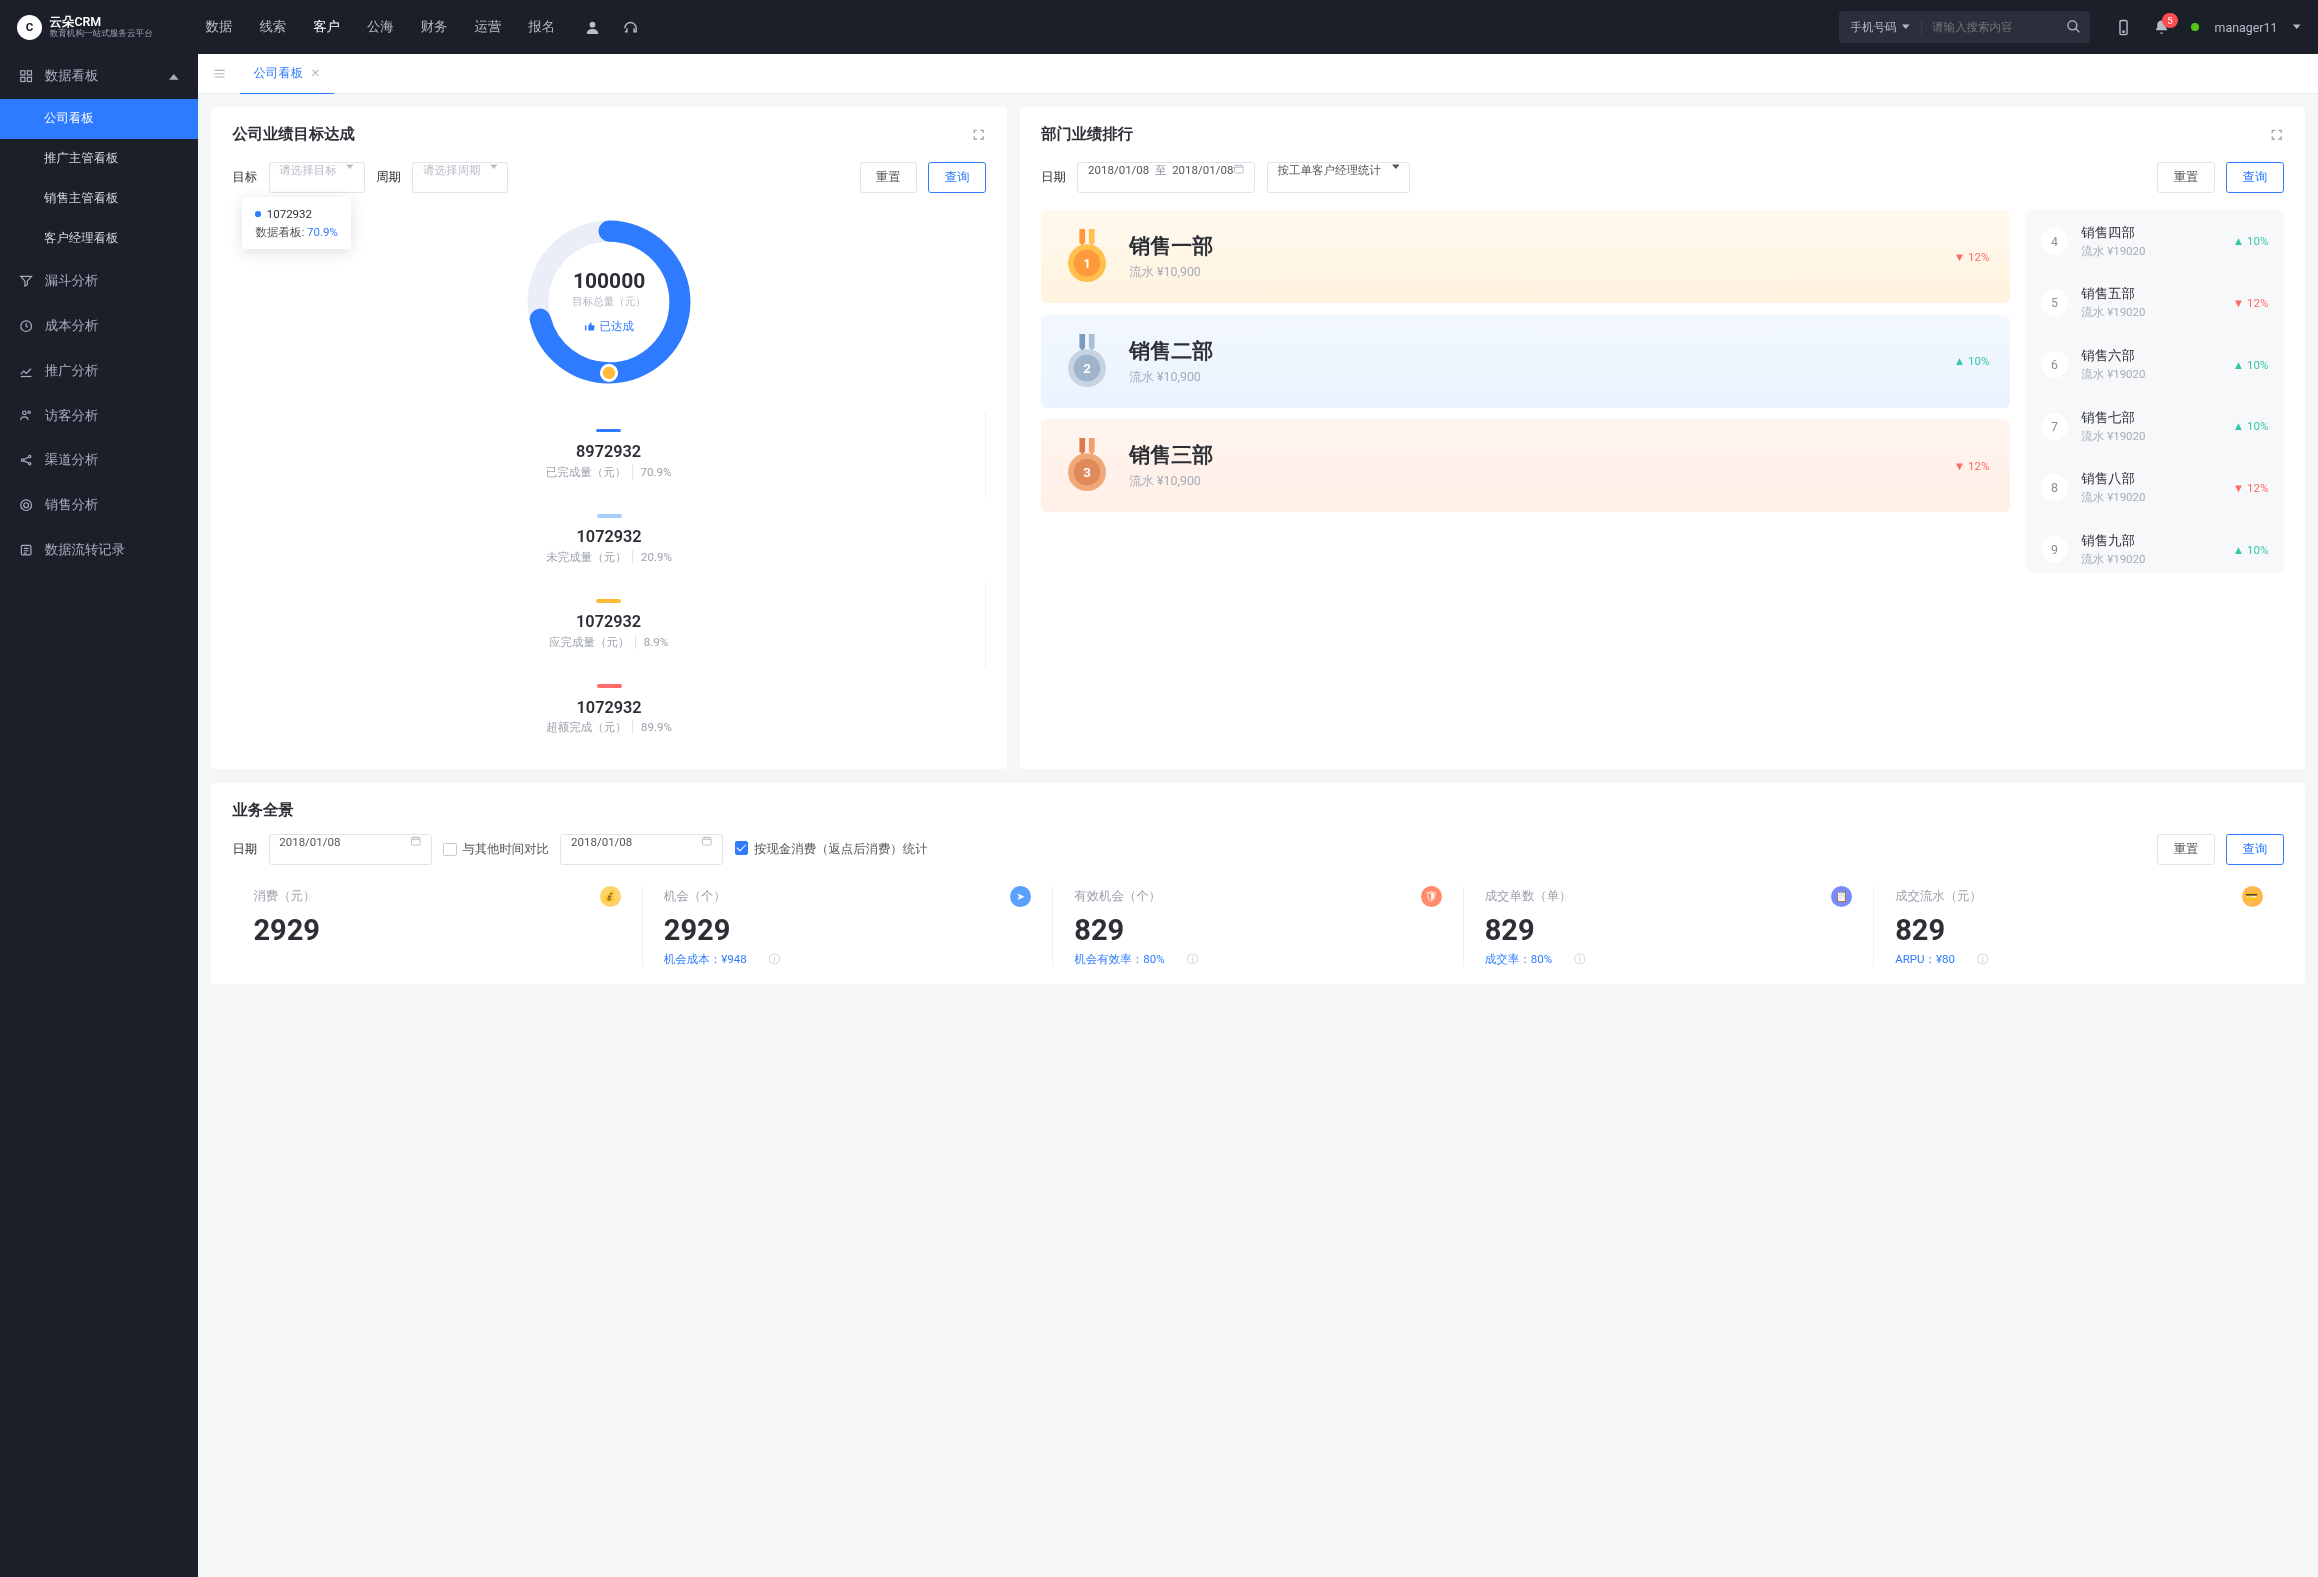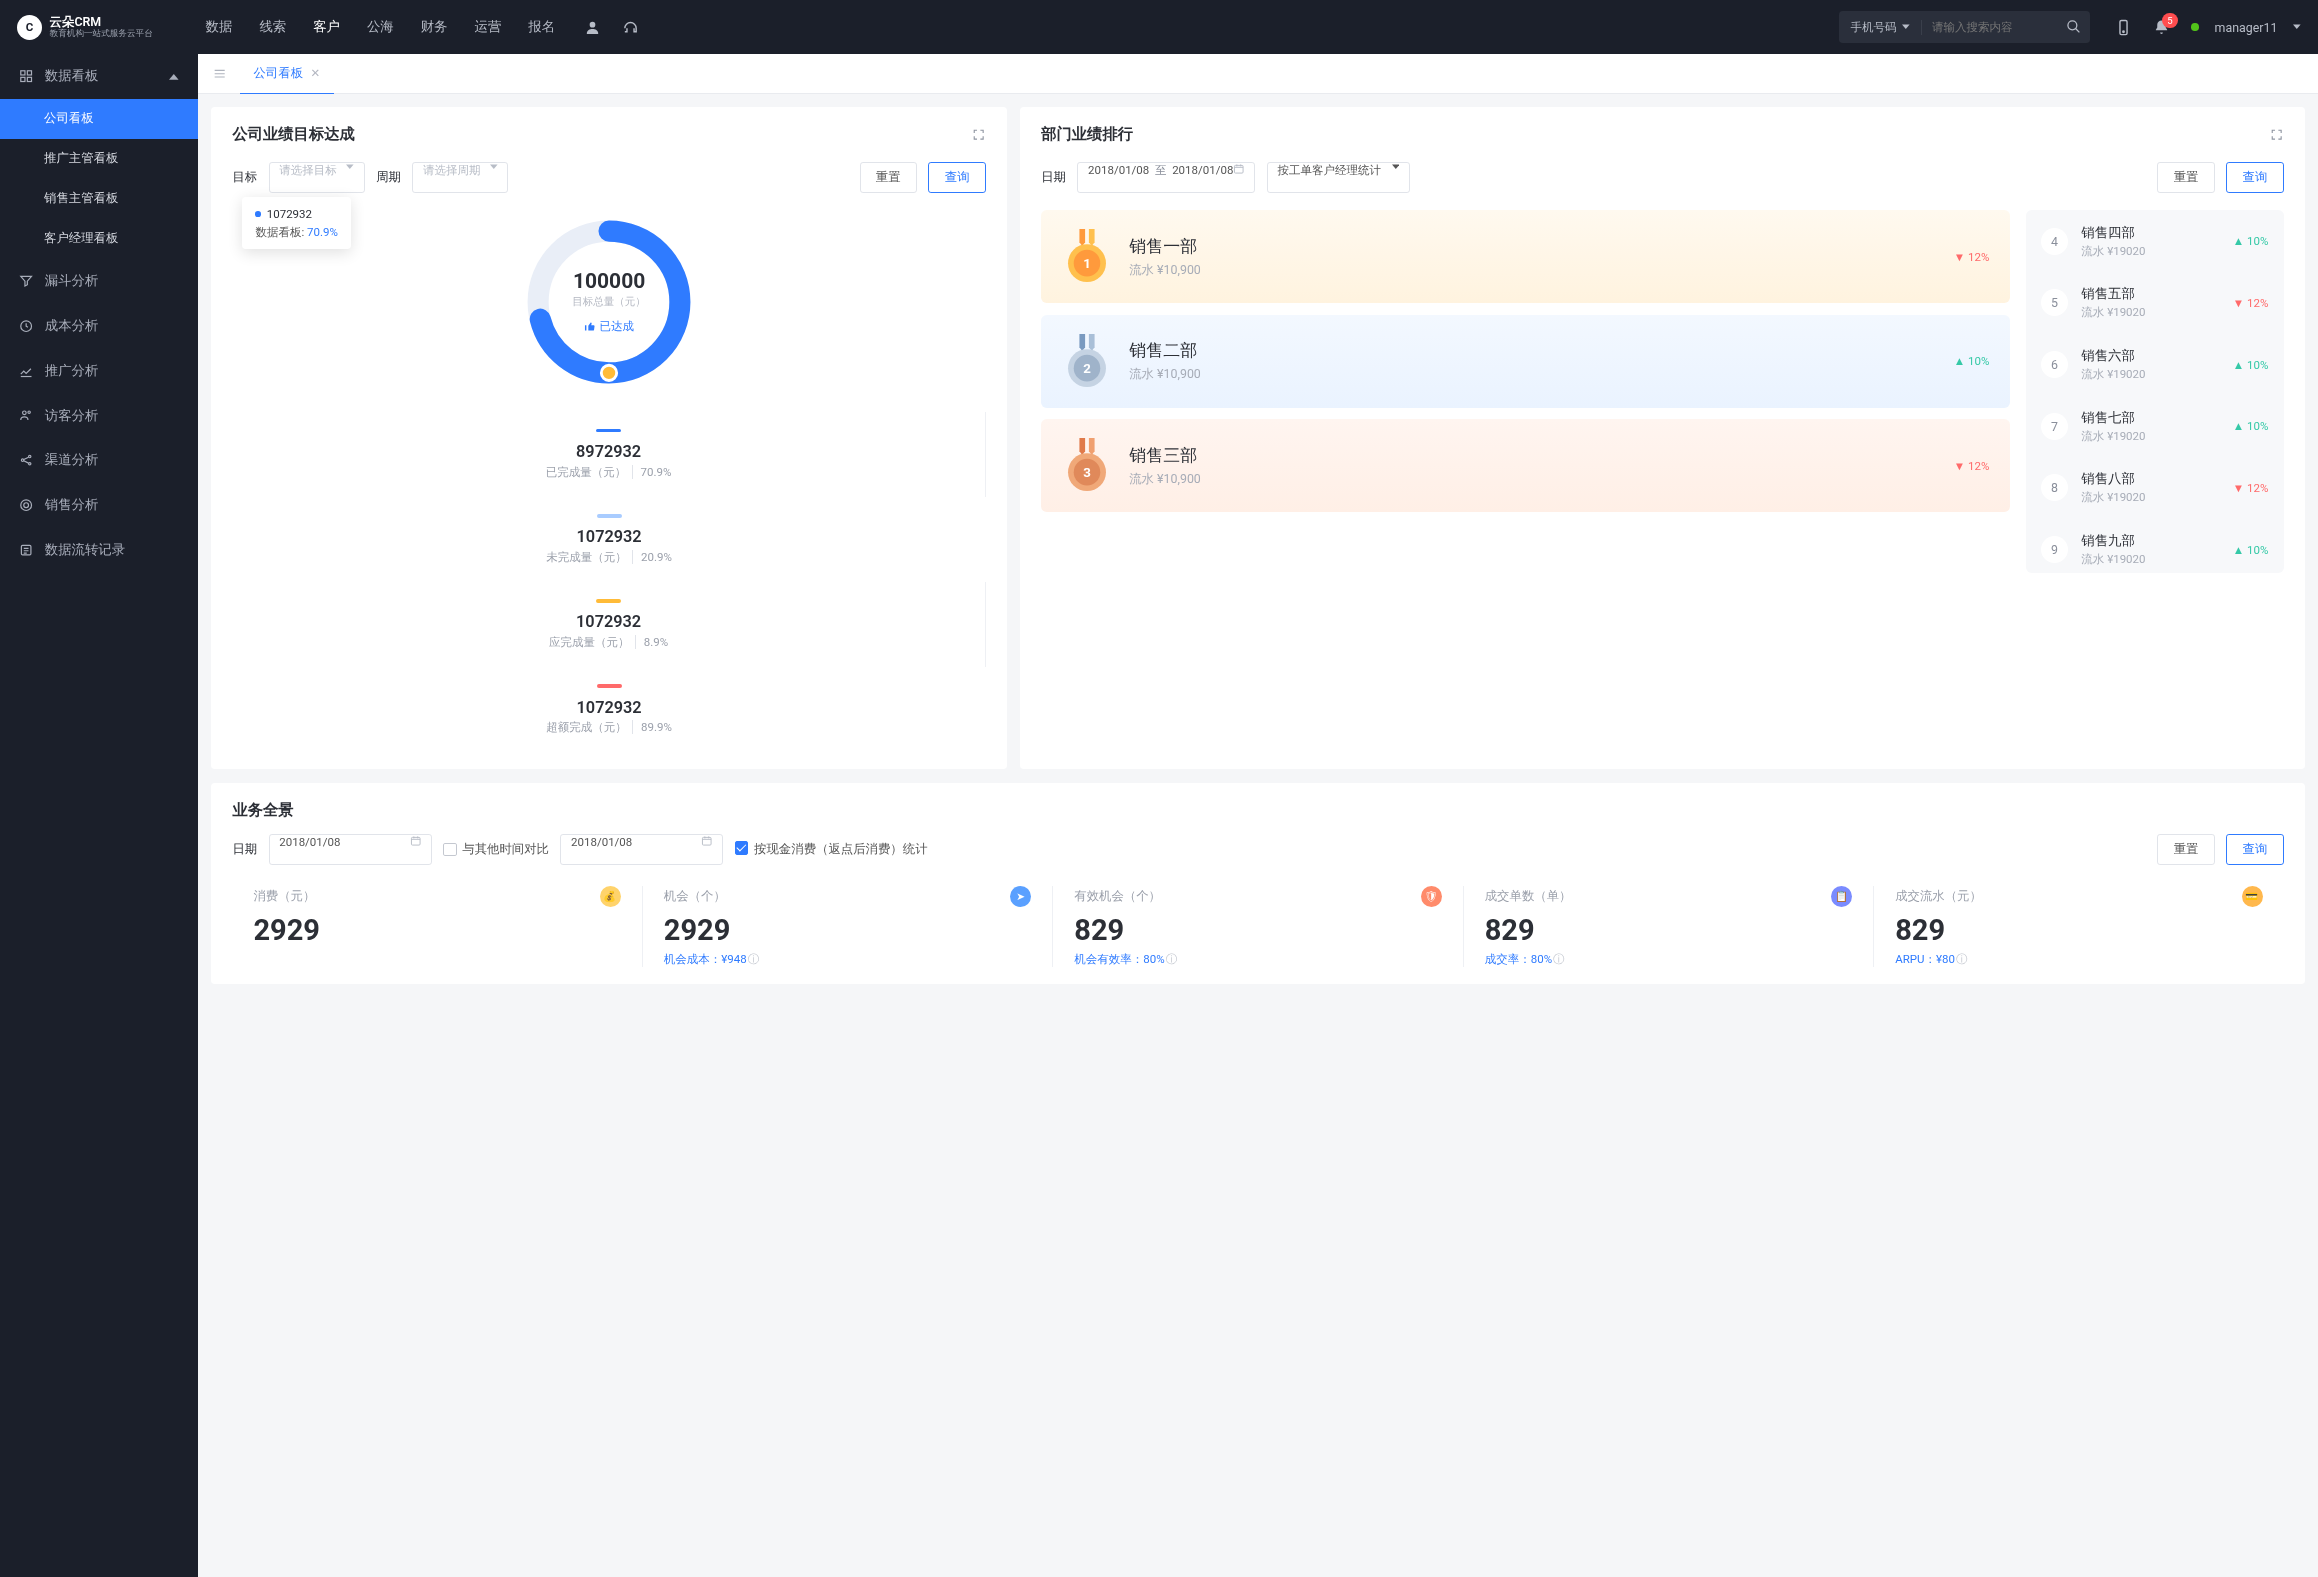--- a/index.html
+++ b/index.html
@@ -73,41 +73,41 @@
 .stat-label .pct{border-left:1px solid #e1e4ea;padding-left:7.6px;margin-left:5.7px}
 
 .rank-body{display:flex;gap:15.3px}
 .podium{flex:1;display:flex;flex-direction:column;gap:11.5px}
 .podium-card{border-radius:5.7px;padding:19px 21px;display:flex;align-items:center;gap:17px}
 .pod1{background:linear-gradient(180deg,#fff9ef,#fff3df)}
 .pod2{background:linear-gradient(180deg,#f3f8ff,#eaf3ff)}
 .pod3{background:linear-gradient(180deg,#fff5f0,#ffefe6)}
 .medal{width:50px;height:55px;position:relative;flex-shrink:0}
 .pod-info{flex:1}
-.pod-name{font-size:17px;font-weight:400;color:#2c2f36}
+.pod-name{font-size:21px;font-weight:700;color:#2c2f36}
 .pod-rev{font-size:12.4px;color:#a7acb7;margin-top:3.8px}
 .trend{font-size:11.5px;display:flex;align-items:center;gap:2.9px}
 .trend.down{color:#ff6a6a}
 .trend.up{color:#35c9a7}
 .ranklist{width:258px;background:#f7f8fa;border-radius:5.7px;display:flex;flex-direction:column;max-height:363px;overflow:hidden}
 .rank-row{display:flex;align-items:center;gap:13.4px;padding:13.4px 15.3px}
 .rank-num{width:27px;height:27px;border-radius:50%;background:#fff;color:#8a8f9b;font-size:12.4px;display:flex;align-items:center;justify-content:center}
 .rank-info{flex:1}
 .rank-name{font-size:13.4px;color:#2c2f36;font-weight:500}
 .rank-rev{font-size:11.5px;color:#a7acb7;margin-top:1.9px}
 .todate{font-size:11.5px;color:#8a8f9b;margin:0 5.7px}
 
 .metrics{display:flex;margin-top:21px}
 .metric{flex:1;padding:0 21px;position:relative}
 .metric+.metric{border-left:1px solid #eef0f4}
 .metric-head{display:flex;align-items:center;justify-content:space-between}
 .metric-label{font-size:12.4px;color:#9ba0ab}
 .metric-icon{width:21px;height:21px;border-radius:50%;display:flex;align-items:center;justify-content:center;color:#fff;font-size:10.5px}
 .metric-val{font-size:29px;font-weight:700;color:#2c2f36;margin-top:5.7px}
-.metric-sub{font-size:11.5px;color:#2f7bff;margin-top:5.7px;display:flex;align-items:center;gap:1px}
+.metric-sub{font-size:11.5px;color:#2f7bff;margin-top:5.7px;display:flex;align-items:center;gap:22px}
 .metric-sub .q{color:#c4c8d0}
 .chk{width:13.4px;height:13.4px;border:1.4px solid #c4c8d0;border-radius:1.9px;display:inline-block;margin-right:5.7px;vertical-align:-1.9px}
 .chk.on{background:#2f7bff;border-color:#2f7bff;position:relative}
 .chk.on::after{content:'';position:absolute;left:2.9px;top:0px;width:3.8px;height:7.6px;border:solid #fff;border-width:0 1.9px 1.9px 0;transform:rotate(45deg)}
 svg{display:block}
 </style>
 </head>
 <body>
 
 <div class="topbar">

